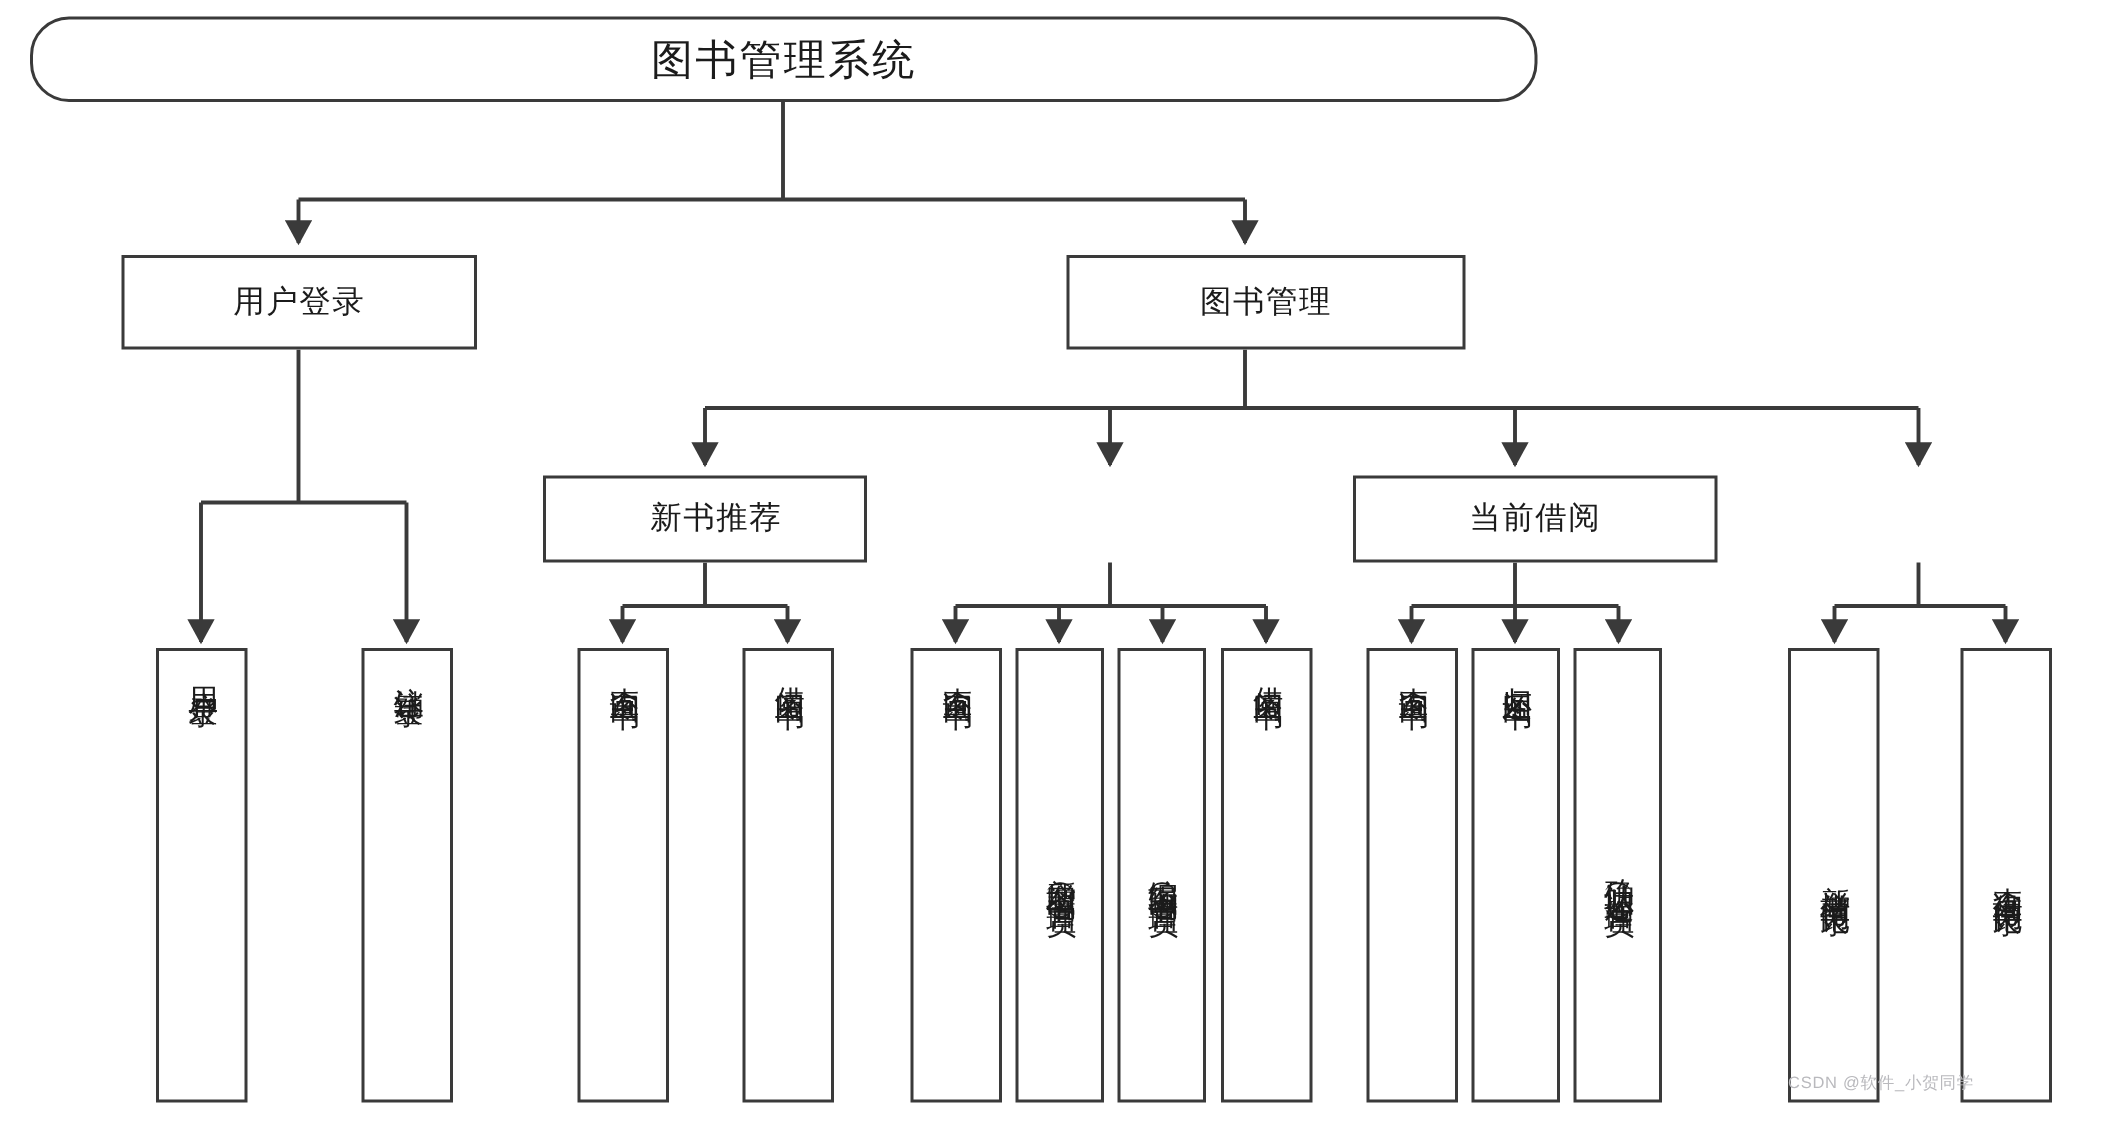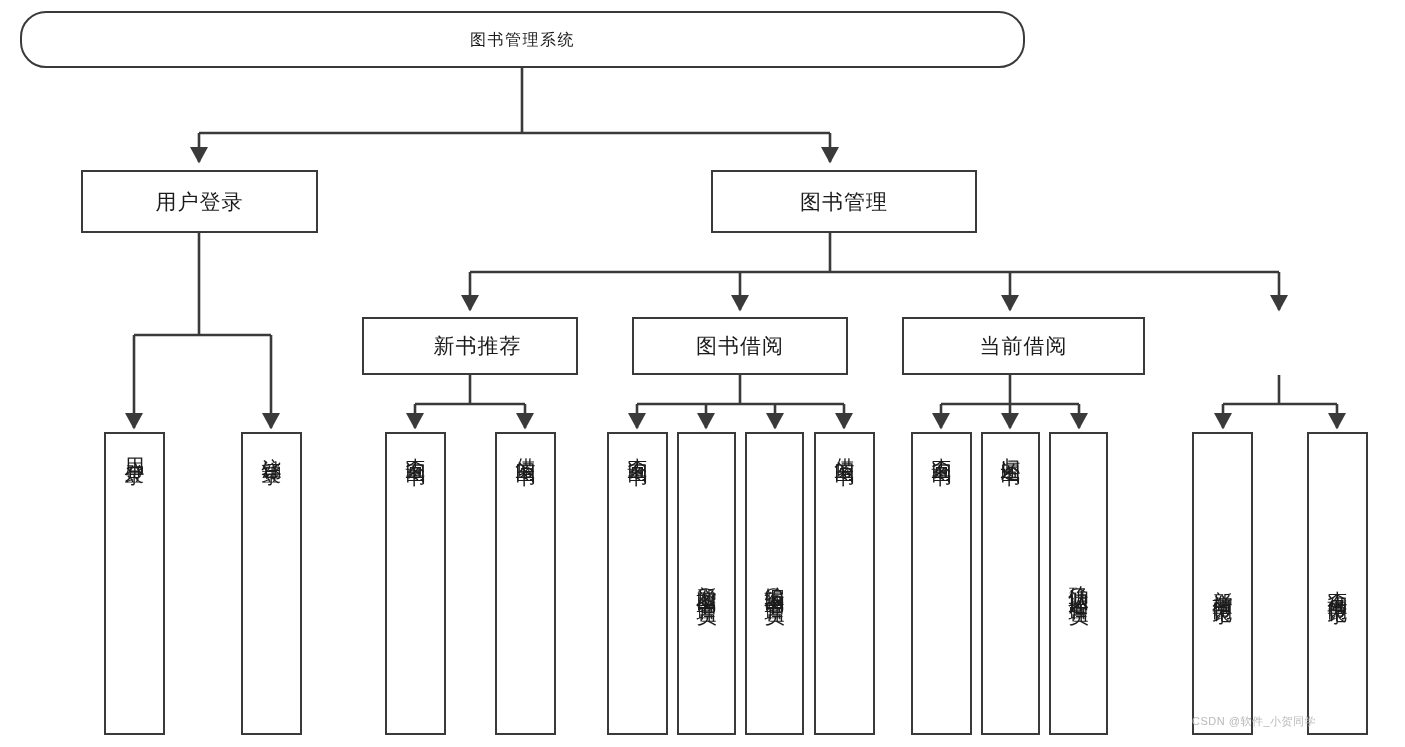--- a/index.html
+++ b/index.html
@@ -17,21 +17,21 @@
     border:2.2px solid #3a3a3a;
     display:flex;align-items:center;justify-content:center;
     text-align:center;
     color:#1b1b1b;
   }
   .node.h{            
     font-size:21px;
     letter-spacing:1px;
     line-height:1.2;
   }
-  .node.root{font-size:16px;letter-spacing:1.5px;border-radius:26px;}
+  .node.root{font-size:28px;letter-spacing:1.5px;border-radius:26px;}
   .node.v{            
     writing-mode:vertical-rl;
     text-orientation:upright;
     font-size:20px;
     letter-spacing:3px;
     line-height:1.15;
     padding-top:8px;
     padding-bottom:8px;
     justify-content:flex-start;
     align-items:center;
@@ -100,21 +100,20 @@
       <path d="M 1337 404 L 1337 428" marker-end="url(#arrow)"></path>
     </g>
   </svg>
 
   <div class="node h root" style="left:20px;top:11px;width:1005px;height:57px;">图书管理系统</div>
 
   <div class="node h" style="left:81px;top:170px;width:237px;height:63px;">用户登录</div>
   <div class="node h" style="left:711px;top:170px;width:266px;height:63px;">图书管理</div>
 
   <div class="node h" style="left:362px;top:317px;width:216px;height:58px;padding-left:15px;">新书推荐</div>
-  <div class="node h" style="left:632px;top:317px;width:216px;height:58px;">图书借阅</div>
   <div class="node h" style="left:902px;top:317px;width:243px;height:58px;">当前借阅</div>
 
   <div class="node v" style="left:104px;top:432px;width:61px;height:303px;">用户登录</div>
   <div class="node v" style="left:241px;top:432px;width:61px;height:303px;">注销登录</div>
 
   <div class="node v" style="left:385px;top:432px;width:61px;height:303px;">查询图书</div>
   <div class="node v" style="left:495px;top:432px;width:61px;height:303px;">借阅图书</div>
 
   <div class="node v" style="left:607px;top:432px;width:61px;height:303px;">查询图书</div>
   <div class="node v tall" style="left:677px;top:432px;width:59px;height:303px;">新增图书（管理员）</div>

